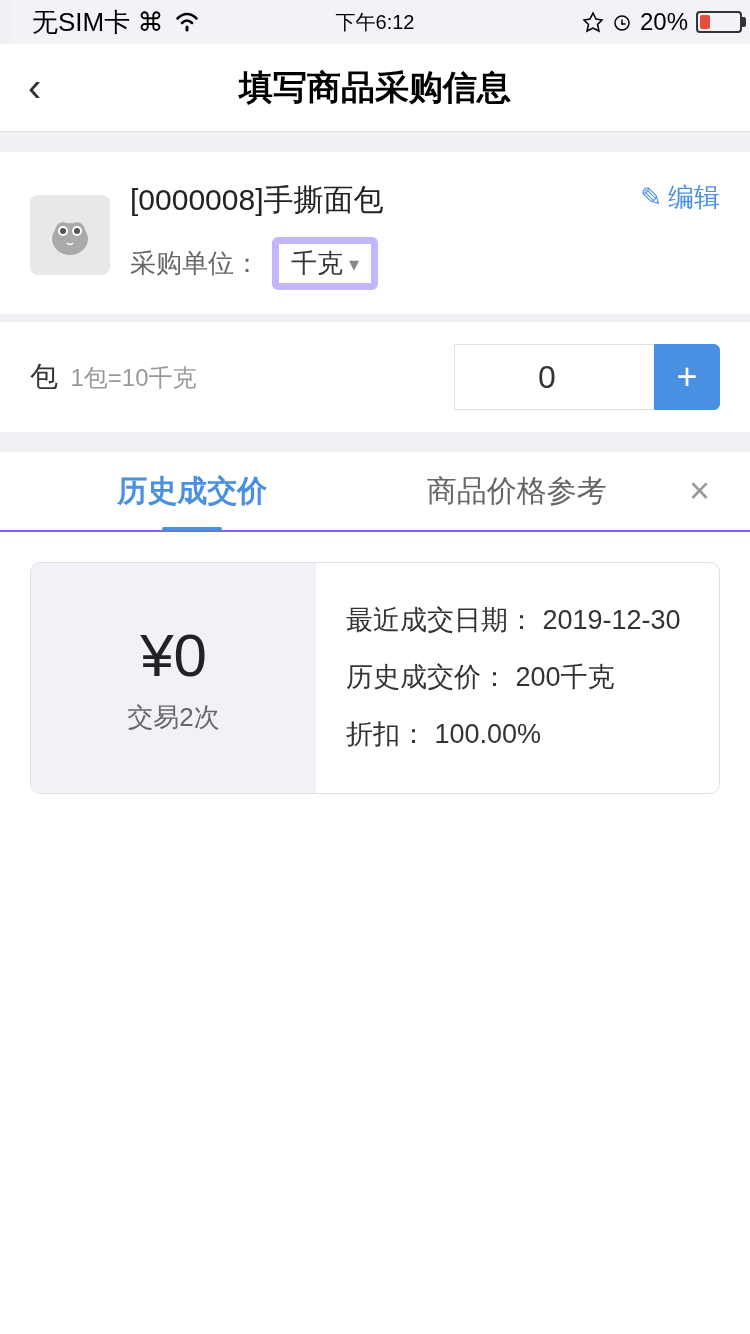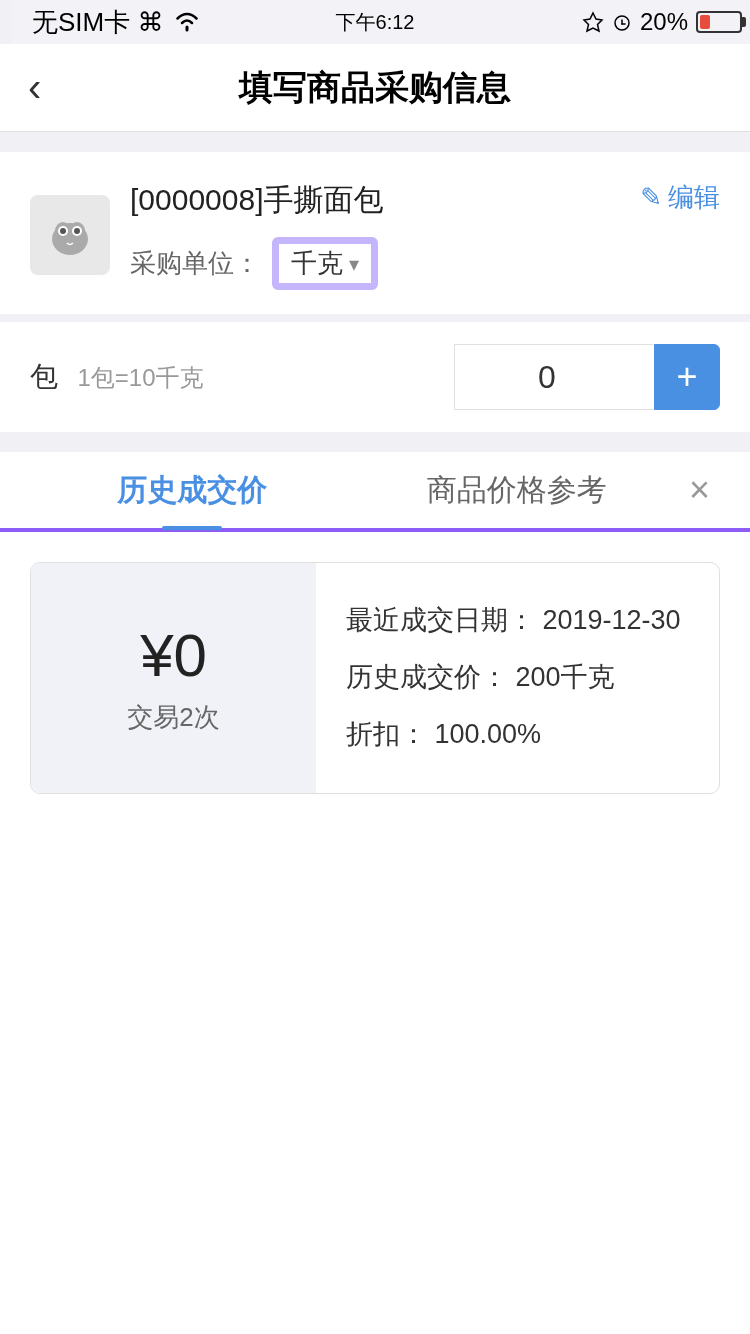--- a/index.html
+++ b/index.html
@@ -214,21 +214,21 @@
       width: 750px;
     }
     .quantity-label {
       font-size: 28px;
       color: #333;
       font-weight: 500;
     }
     .quantity-sub {
       font-size: 24px;
       color: #999;
-      margin-left: 15px;
+      margin-left: 8px;
     }
     .quantity-input-wrap {
       display: flex;
       align-items: center;
       gap: 0;
     }
     .quantity-input {
       width: 200px;
       height: 66px;
       border: 1px solid #e0e0e0;
@@ -252,21 +252,21 @@
       color: #fff;
       cursor: pointer;
     }
 
     
     .tabs-bar {
       background: #fff;
       margin-top: 20px;
       display: flex;
       align-items: center;
-      border-bottom: 4px solid #8b5cf6;
+      border-bottom: 2px solid #8b5cf6;
       position: relative;
       padding: 0 30px;
       height: 80px;
     }
     .tab-item {
       flex: 1;
       text-align: center;
       font-size: 30px;
       color: #666;
       height: 80px;

